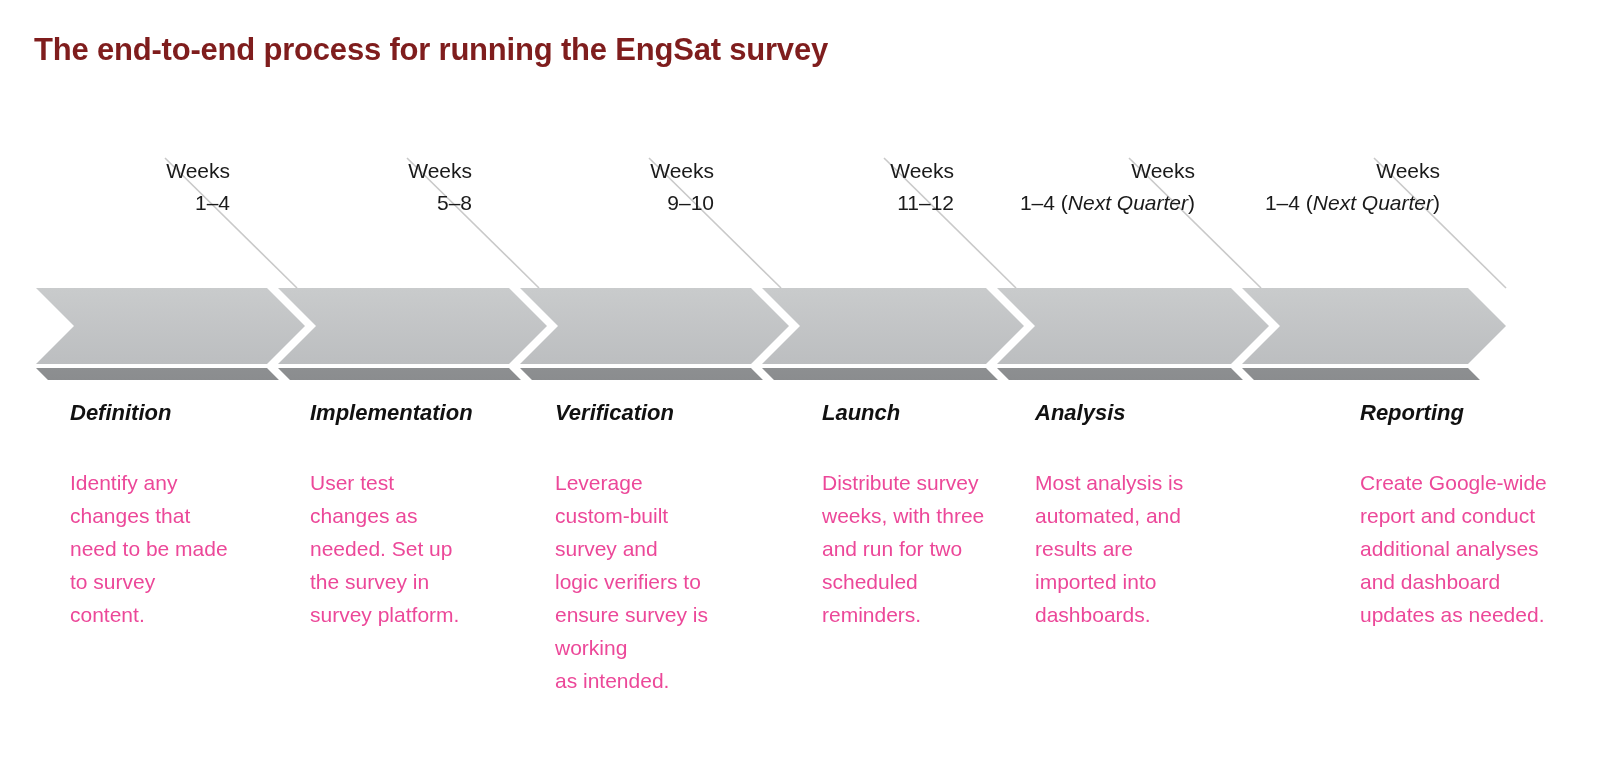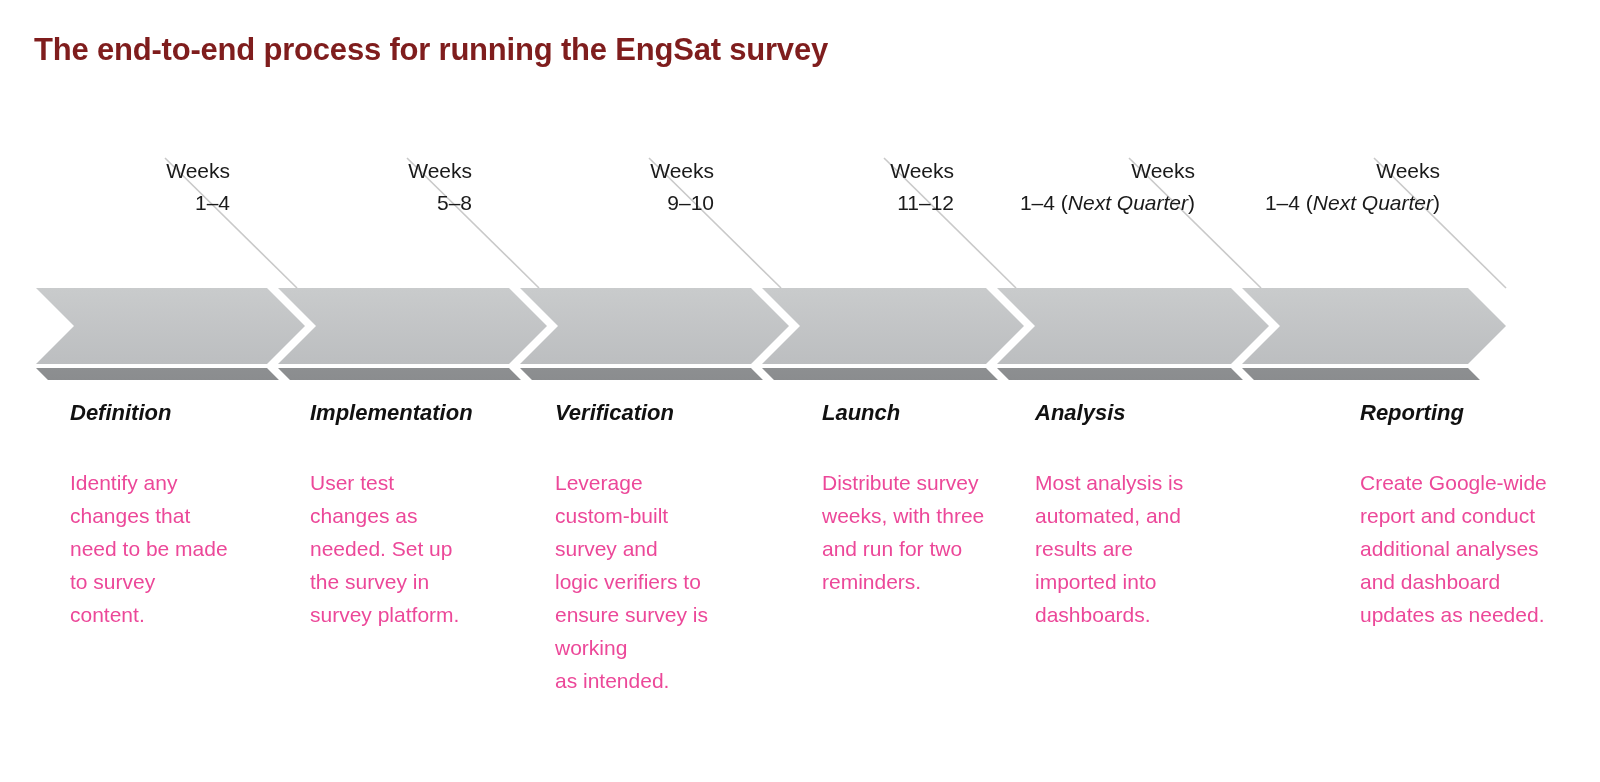--- a/index.html
+++ b/index.html
@@ -196,20 +196,21 @@
       <span class="ln">as intended.</span>
     </div>
   </div>
 
   <div class="step" style="left:790px; width:235px;margin-left:32px;">
     <div class="step-heading">Launch</div>
     <div class="step-body">
       <span class="ln">Distribute survey</span>
       <span class="ln">weeks, with three</span>
       <span class="ln">and run for two</span>
+      <span class="ln">scheduled</span>
       <span class="ln">reminders.</span>
     </div>
   </div>
 
   <div class="step" style="left:1035px; width:230px;">
     <div class="step-heading">Analysis</div>
     <div class="step-body">
       <span class="ln">Most analysis is</span>
       <span class="ln">automated, and</span>
       <span class="ln">results are</span>

